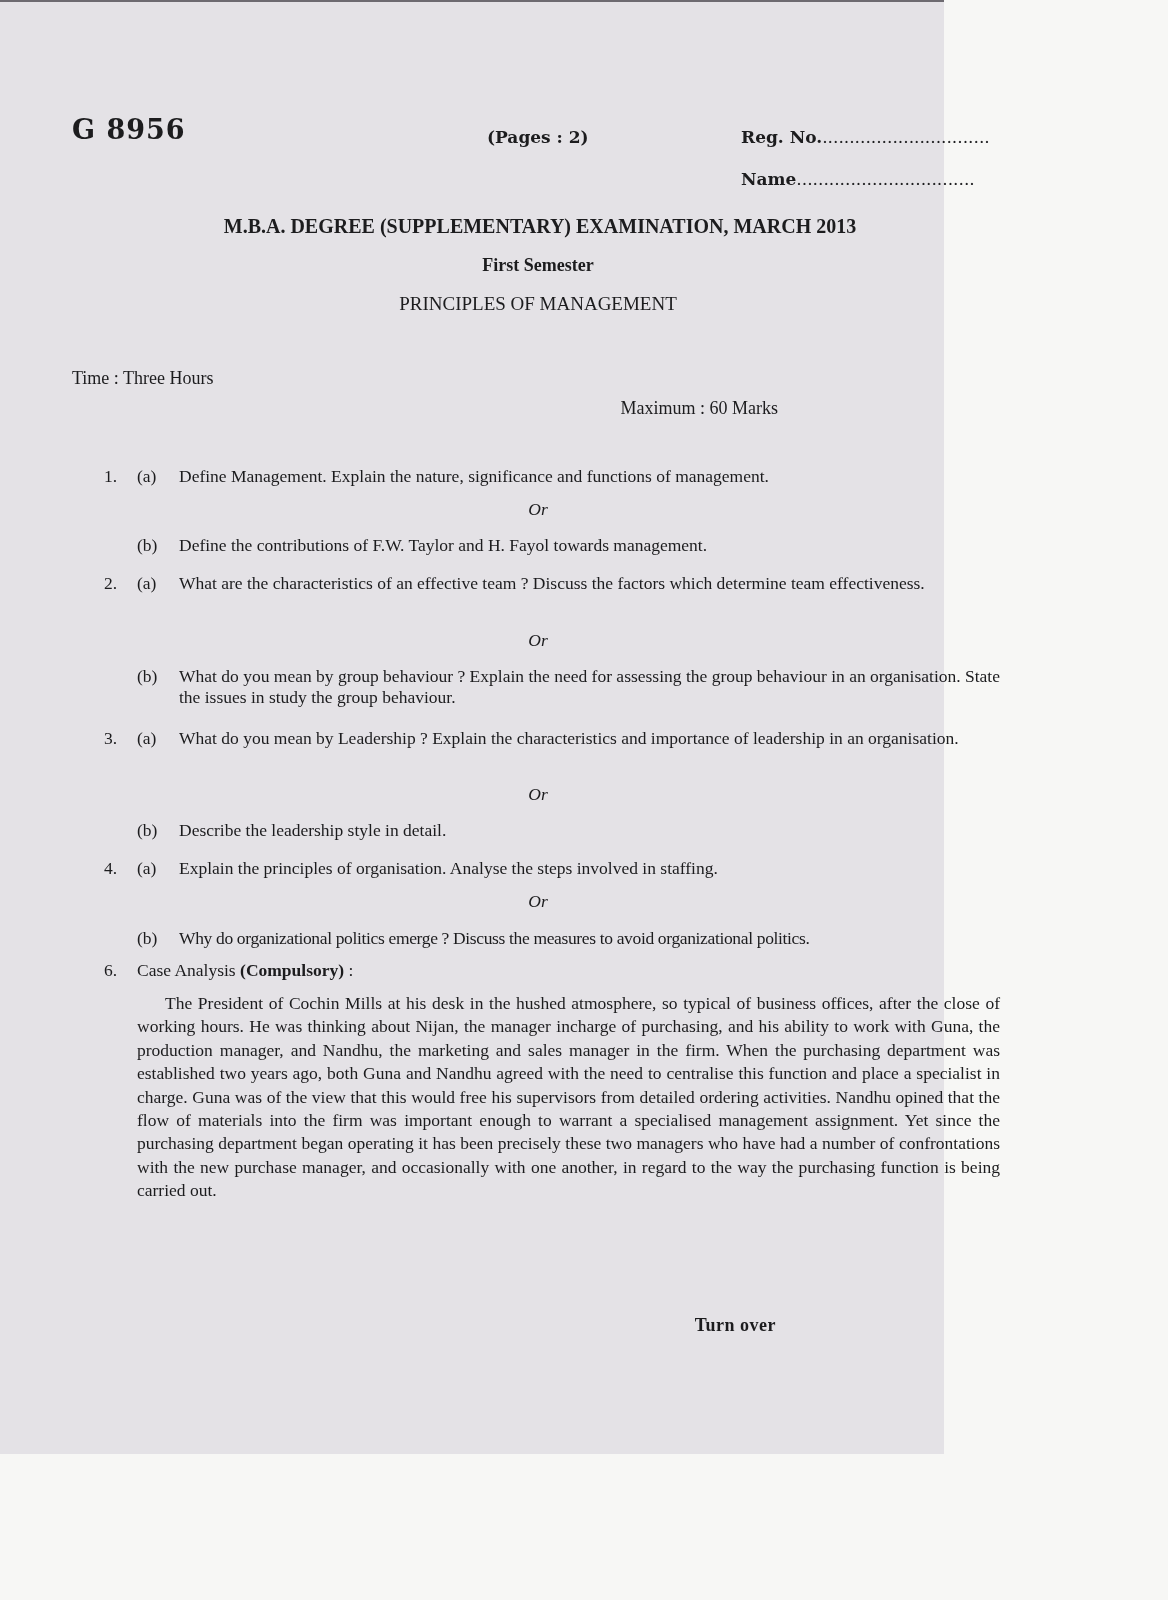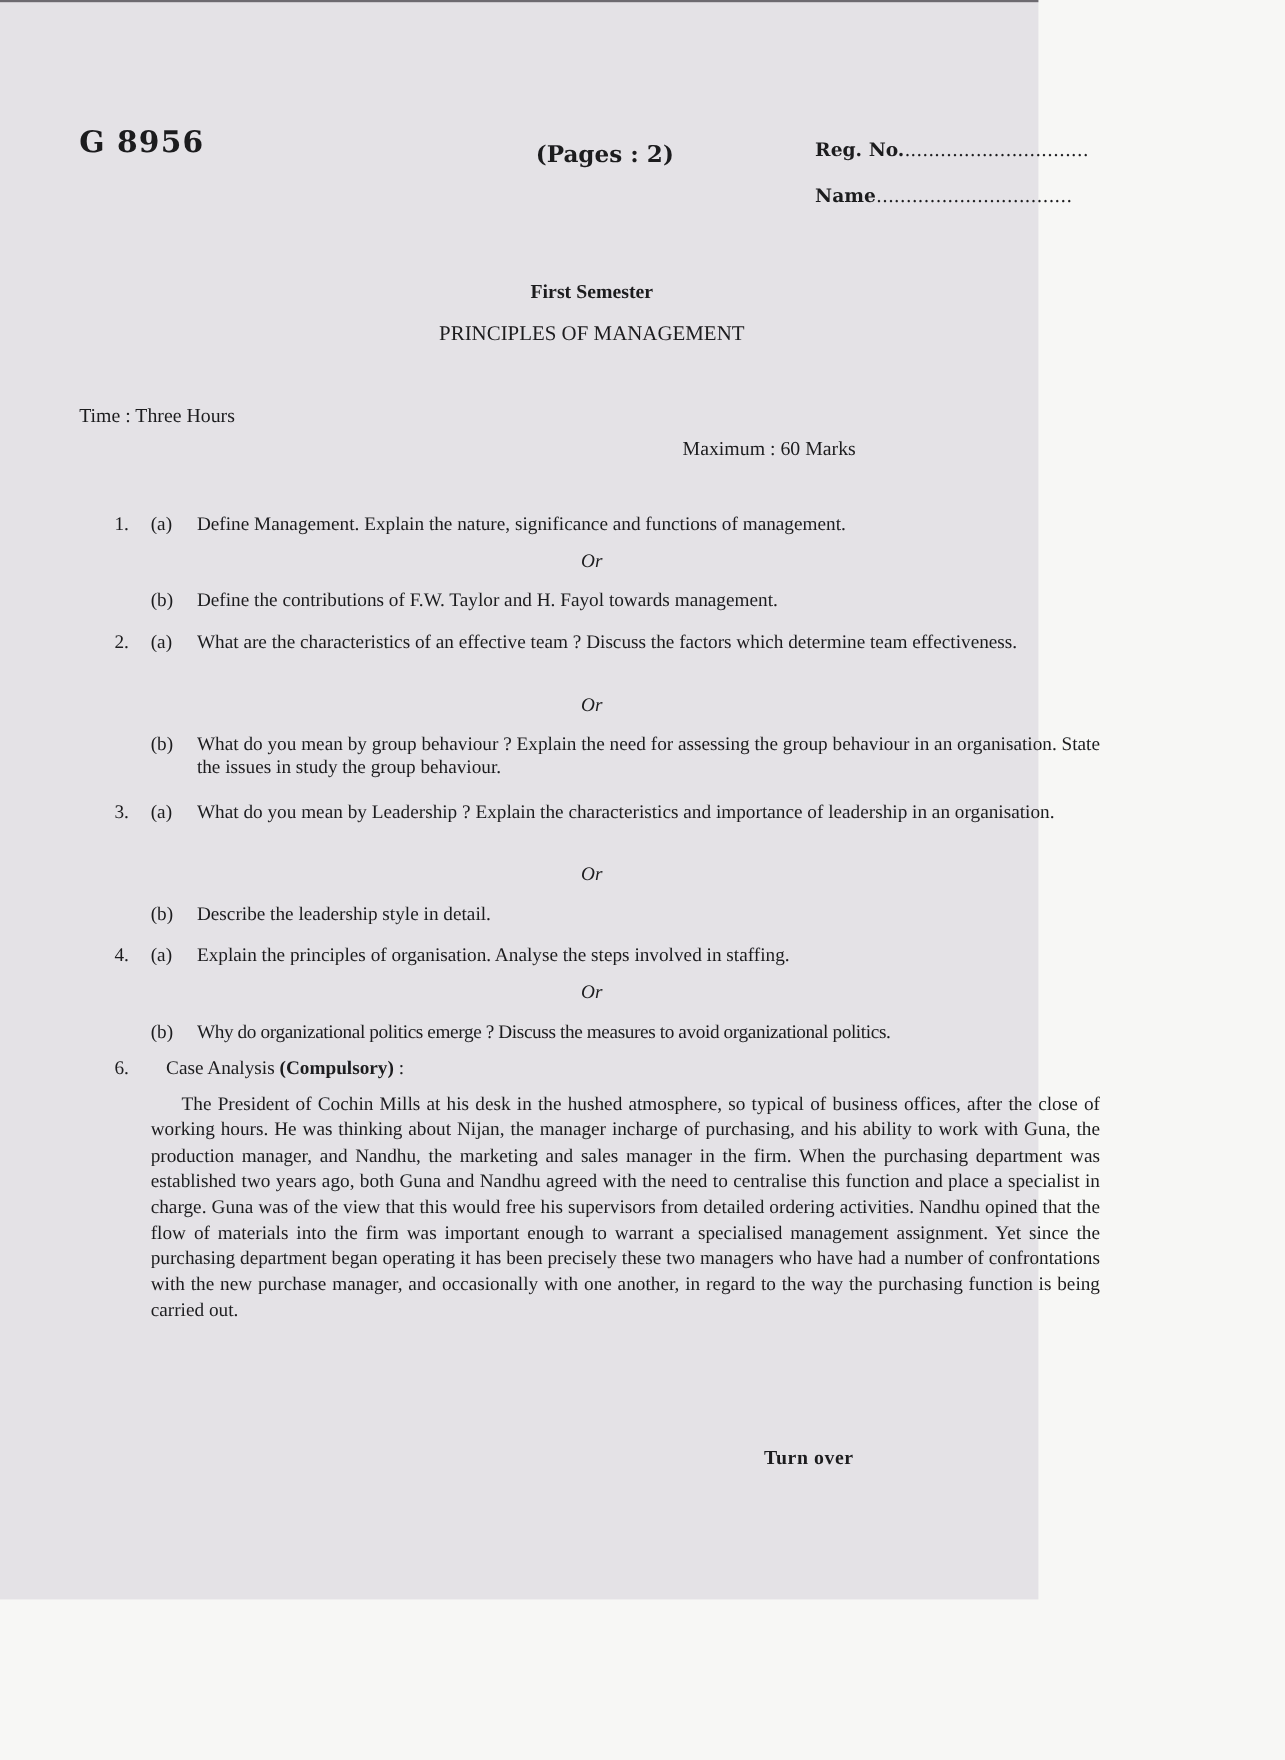--- a/index.html
+++ b/index.html
@@ -2,55 +2,56 @@
 <html><head>
 <meta charset="utf-8">
 <style>
   html,body{margin:0;padding:0;}
   body{width:1168px;height:1600px;background:#f7f7f5;position:relative;overflow:hidden;
        font-family:"DejaVu Serif","Liberation Serif",serif;color:#1c1c1e;}
   .paper{position:absolute;left:0;top:0;width:944px;height:1452px;
          background:#e4e2e6;border-top:2px solid #6d6a70;}
   .abs{position:absolute;white-space:nowrap;}
   .code{left:72px;top:112px;font-size:27px;font-weight:bold;letter-spacing:1px;}
-  .pages{left:487px;top:125px;font-size:21px;font-weight:bold;}
+  .pages{left:487px;top:125px;font-size:17px;font-weight:bold;}
   .reg{left:741px;top:125px;font-size:17px;font-weight:bold;}
   .name{left:741px;top:167px;font-size:17px;font-weight:bold;}
   .dots{font-weight:normal;letter-spacing:0;}
   .center{left:0;width:1076px;text-align:center;}
   .exam{top:213px;font-family:"Liberation Serif",serif;font-size:20px;font-weight:bold;left:102px;width:876px;}
   .sem{top:253px;font-family:"Liberation Serif",serif;font-size:18px;font-weight:bold;}
   .subj{top:291px;font-family:"Liberation Serif",serif;font-size:19px;}
   .adm{top:329px;font-family:"Liberation Serif",serif;font-size:19px;}
   .time{left:72px;top:366px;font-family:"Liberation Serif",serif;font-size:18px;}
   .max{right:166px;top:368px;font-family:"Liberation Serif",serif;font-size:18px;margin-top:28px;}
   .instr{top:405px;font-family:"Liberation Serif",serif;font-size:17px;}
   .instr2{top:428px;font-family:"Liberation Serif",serif;font-size:17px;font-style:italic;}
   i{font-style:italic;}
   .q{position:absolute;left:104px;width:898px;font-family:"Liberation Serif",serif;font-size:17.5px;line-height:21px;}
   .q .num{position:absolute;left:0;}
   .q .part{position:absolute;left:33px;}
   .q .txt{position:absolute;left:75px;width:823px;white-space:normal;}
   .or{position:absolute;left:0;width:1076px;text-align:center;font-family:"Liberation Serif",serif;font-style:italic;font-size:17.5px;}
   .case-title{position:absolute;left:104px;top:958px;font-family:"Liberation Serif",serif;font-size:17.5px;}
-  .case-title .lbl{position:absolute;left:47px;white-space:nowrap;}
+  .case-title .lbl{position:absolute;left:33px;white-space:nowrap;}
   .case-body{position:absolute;left:137px;top:990px;width:863px;font-family:"Liberation Serif",serif;
              font-size:17.5px;line-height:23.4px;text-align:justify;text-indent:28px;}
   .turn{right:168px;top:1313px;font-family:"Liberation Serif",serif;font-size:18px;font-weight:bold;letter-spacing:0.5px;}
 </style>
 </head>
 <body>
 
 <div class="paper">
 
   <div class="abs code">G 8956</div>
   <div class="abs pages">(Pages : 2)</div>
   <div class="abs reg"><span>Reg. No.</span><span class="dots">...............................</span></div>
   <div class="abs name"><span>Name</span><span class="dots">.................................</span></div>
 
+  <div class="abs center exam">M.B.A. DEGREE (SUPPLEMENTARY) EXAMINATION, MARCH 2013</div>
   <div class="abs center subj">PRINCIPLES OF MANAGEMENT</div>
   <div class="abs center sem">First Semester</div>
 
   <div class="abs time">Time : Three Hours</div>
   <div class="abs max">Maximum : 60 Marks</div>
 
 
   <div class="q" style="top:464px">
     <span class="num">1.</span>
     <span class="part">(a)</span>

